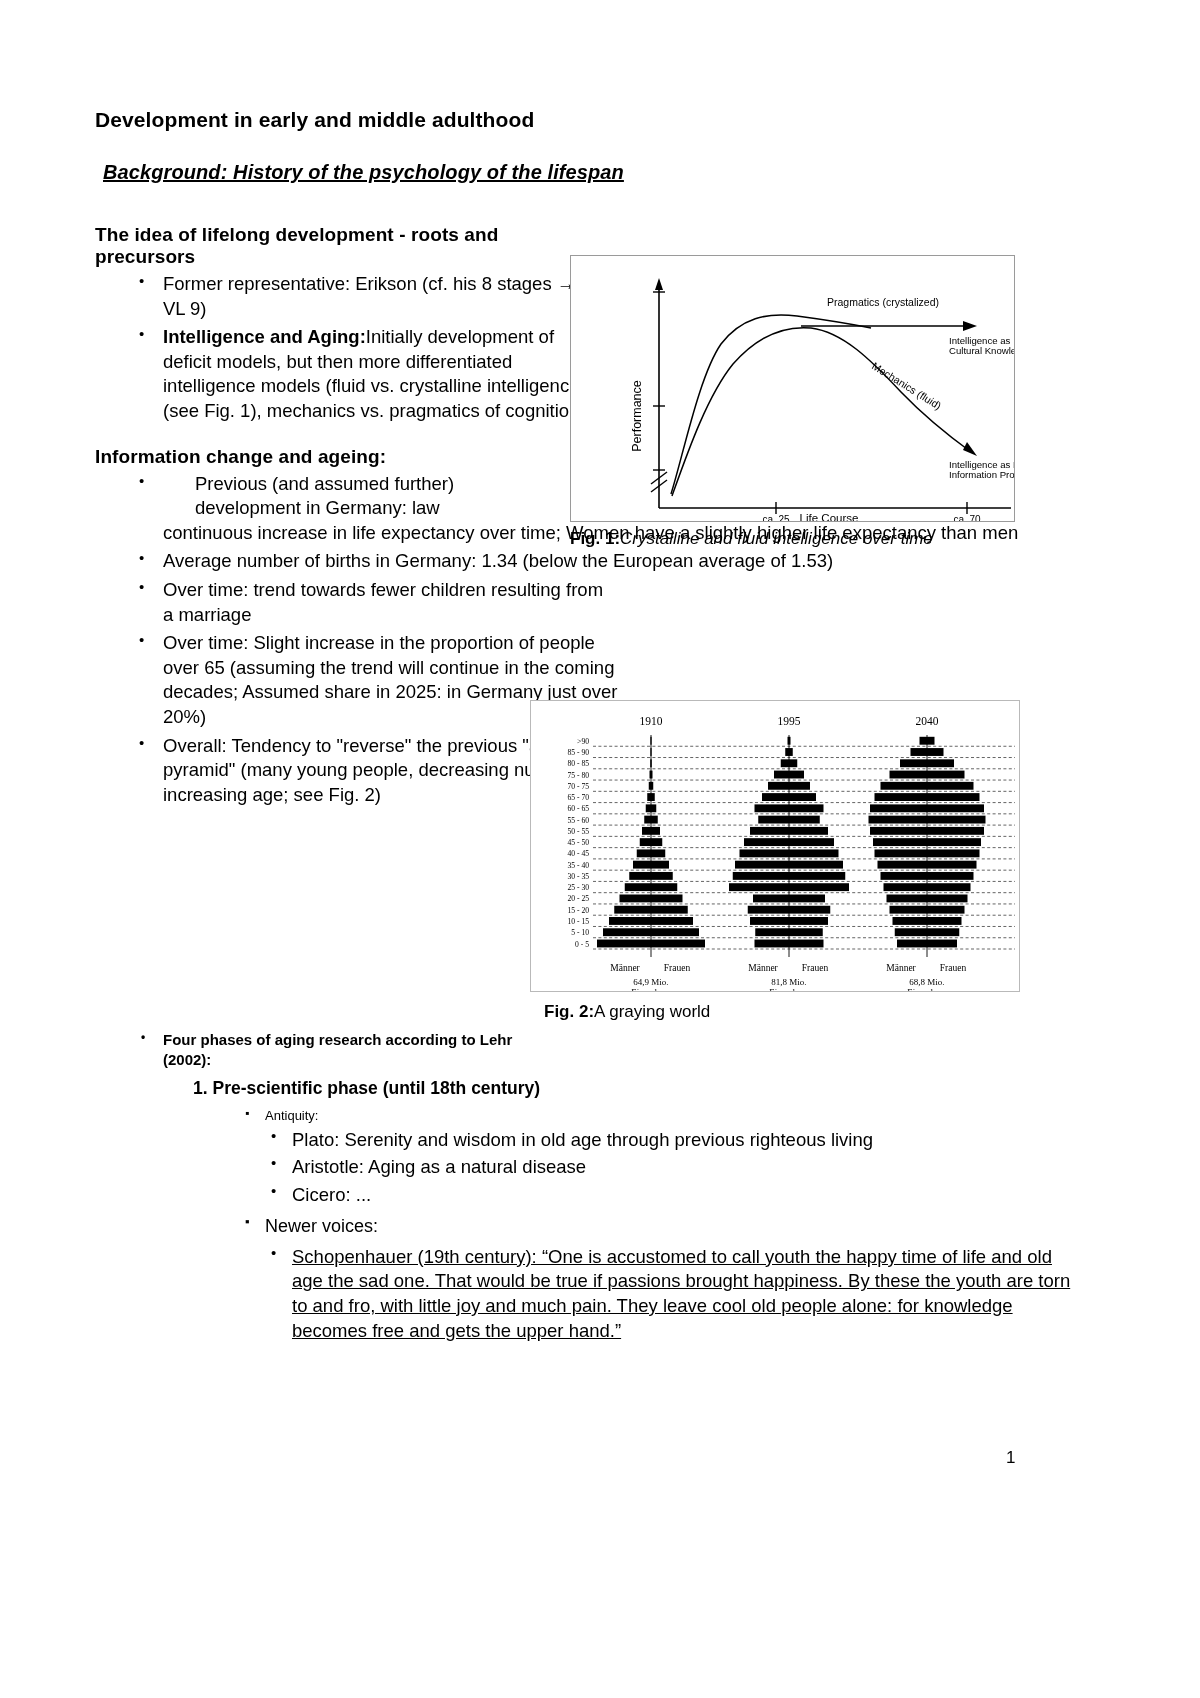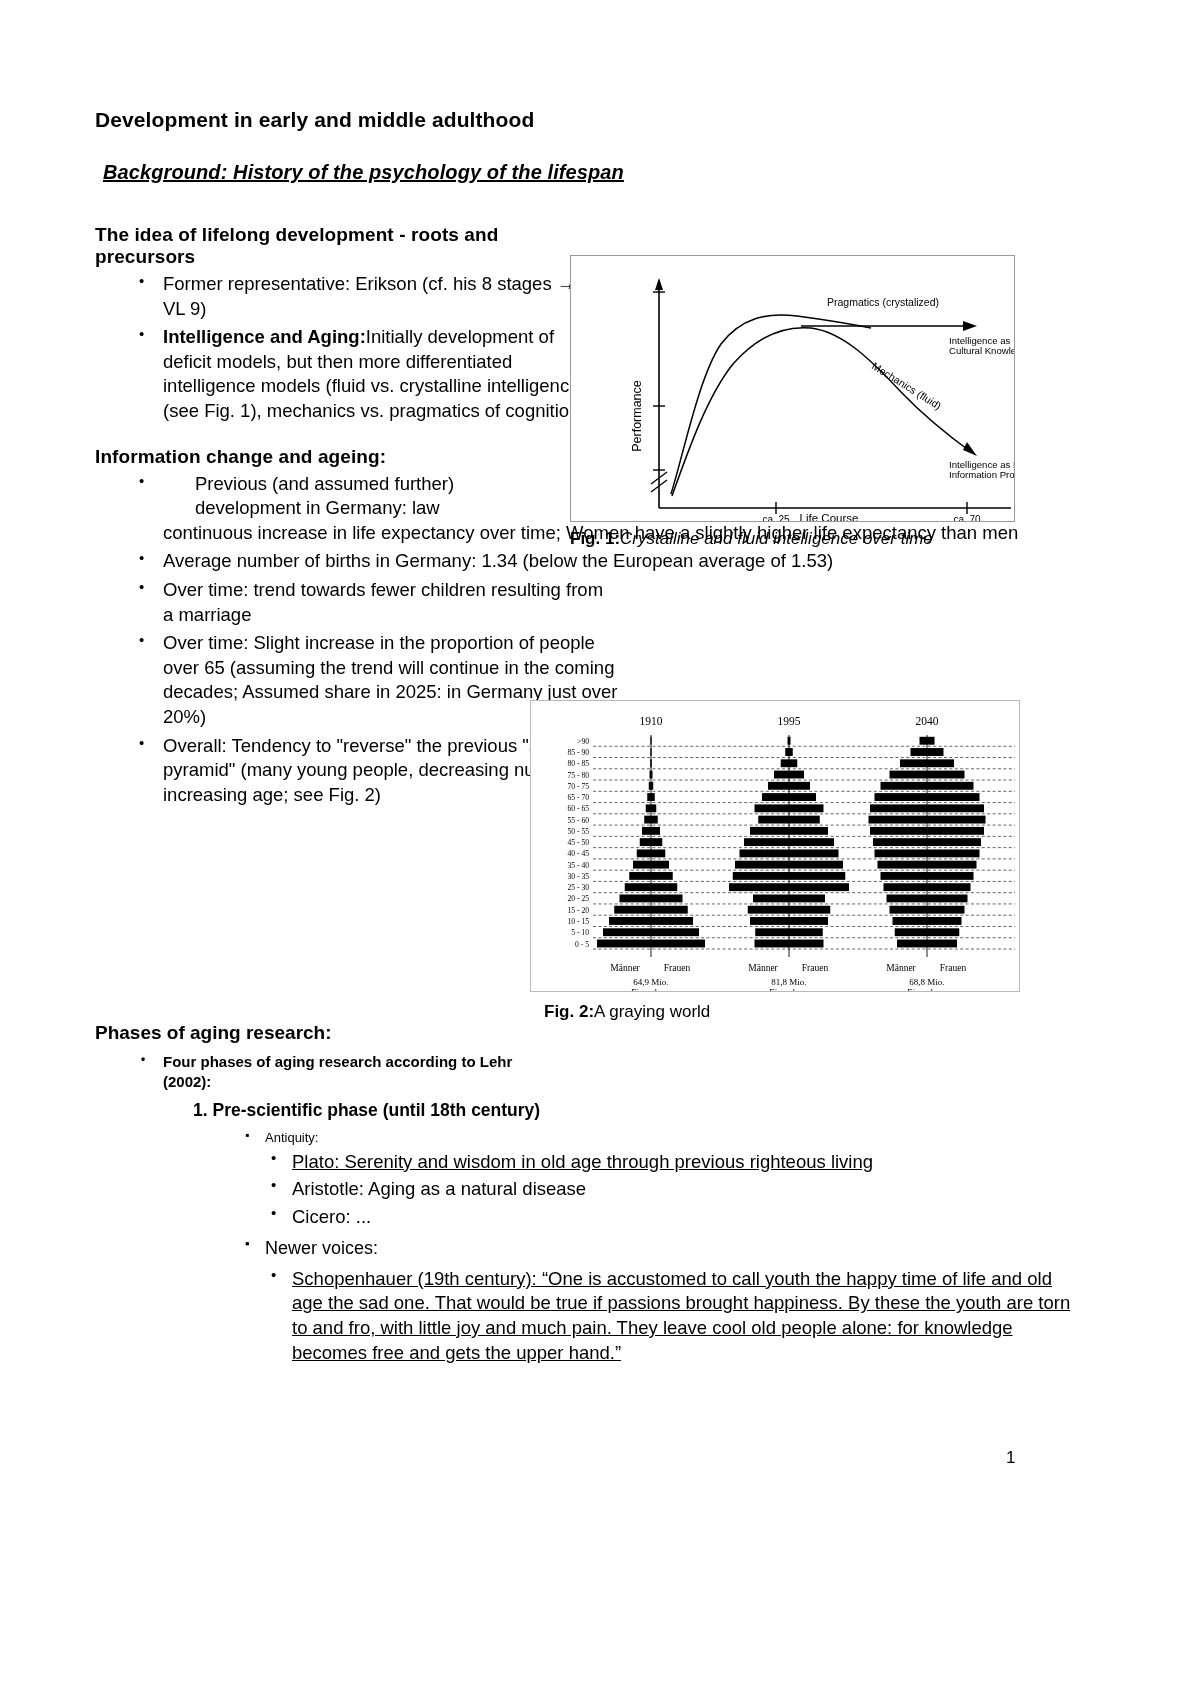--- a/index.html
+++ b/index.html
@@ -290,42 +290,41 @@
           <text x="396" y="284" font-family="Liberation Serif, serif" font-size="9" text-anchor="middle">68,8 Mio.</text>
           <text x="396" y="294" font-family="Liberation Serif, serif" font-size="9" text-anchor="middle">Einwohner</text>
         </svg>
     </div>
     <div class="fig2-cap">
       <span class="b">Fig. 2:</span><span class="it">A graying world</span>
     </div>
   </div>
 
   <div class="tail">
-    <div class="h-phases">Phases of aging research:</div>
 
     <ul class="lvl1b" style="margin-top:8px;width:420px;">
       <li>
         <span>Four phases of aging research according to Lehr (2002):</span>
       </li>
     </ul>
 
     <ul class="lvl2">
       <li>
         <span>1. Pre-scientific phase (until 18th century)</span>
       </li>
     </ul>
 
     <ul class="lvl3">
       <li>
         <span>Antiquity:</span>
       </li>
     </ul>
 
     <ul class="lvl4">
-      <li style="width:790px;text-decoration:underline;">
+      <li style="width:790px;">
         <span>Plato: Serenity and wisdom in old age through previous righteous living</span>
       </li>
       <li>
         <span>Aristotle: Aging as a natural disease</span>
       </li>
       <li>
         <span>Cicero: ...</span>
       </li>
     </ul>
 

